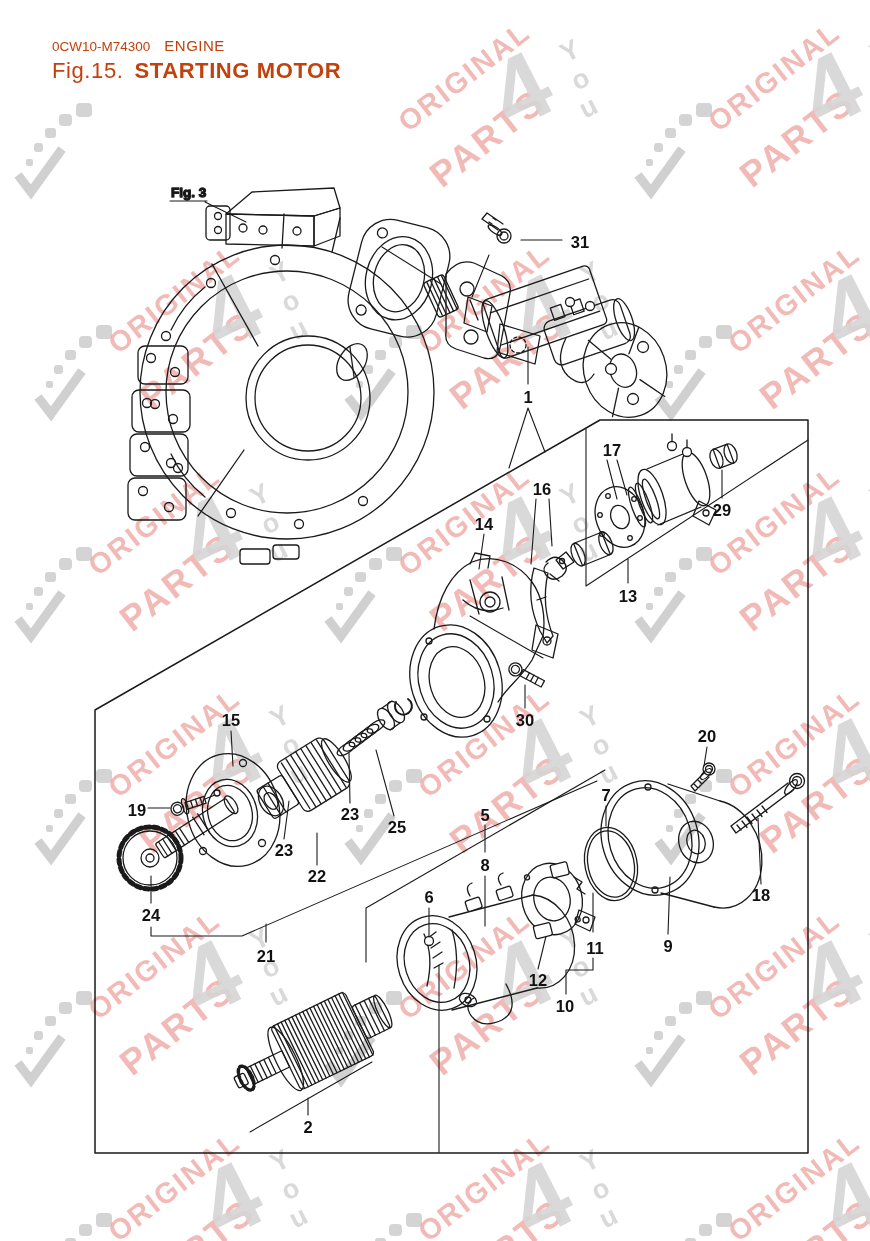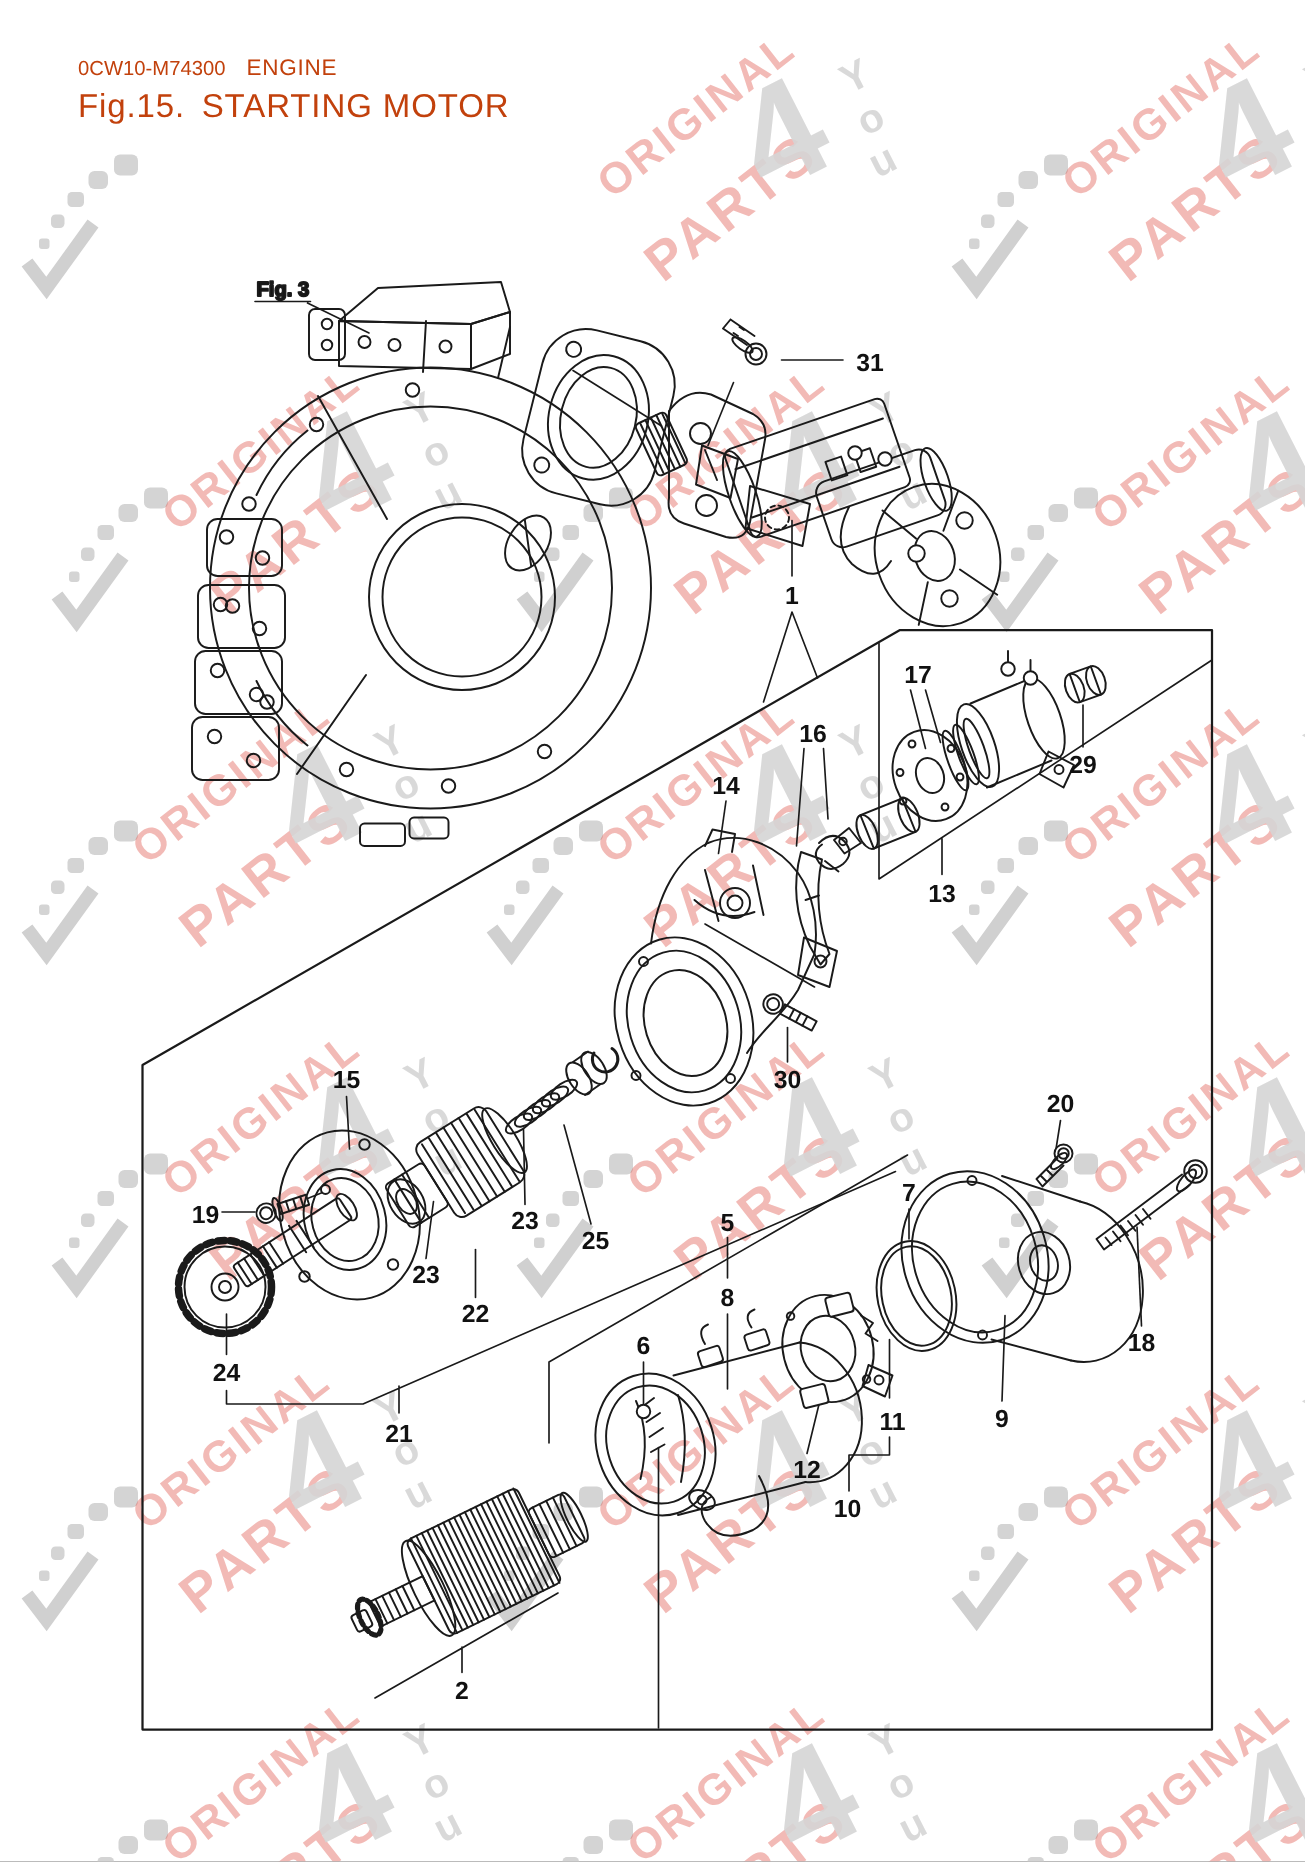--- a/index.html
+++ b/index.html
@@ -2,21 +2,21 @@
 <html><head>
 <meta charset="utf-8">
 <style>
   html,body{margin:0;padding:0;background:#888;}
   .page{width:870px;height:1241px;position:relative;overflow:hidden;background:#ffffff;
         font-family:"Liberation Sans", sans-serif;}
   .hdr{position:absolute;left:40px;color:#c2410c;white-space:nowrap;margin-left:12px;}
   .hdr-line1{top:37px;font-size:13.5px;}
   .hdr-line1 .sect{margin-left:14px;font-size:15px;letter-spacing:.5px;}
   .hdr-line2{top:58px;font-size:22px;letter-spacing:.6px;}
-  .hdr-line2 .fname{margin-left:11px;}
+  .hdr-line2 .fname{margin-left:11px;font-weight:bold;}
   svg{position:absolute;left:0;top:0;}
   
   .wm-red{font:bold 29px "Liberation Sans",sans-serif;letter-spacing:2px;fill-opacity:.38;}
   .wm-red2{font:bold 36px "Liberation Sans",sans-serif;letter-spacing:3px;}
   .wm-big{font:bold 96px "Liberation Sans",sans-serif;fill-opacity:.9;}
   .wm-letter{font:bold 27px "Liberation Sans",sans-serif;fill-opacity:.9;}
   .wm-shape{fill:#d4d4d4;}
   .wm-check{stroke:#d0d0d0;stroke-width:9;fill:none;}
   
   .art{stroke:#1a1a1a;fill:none;stroke-width:1.3;stroke-linejoin:round;stroke-linecap:round;}

